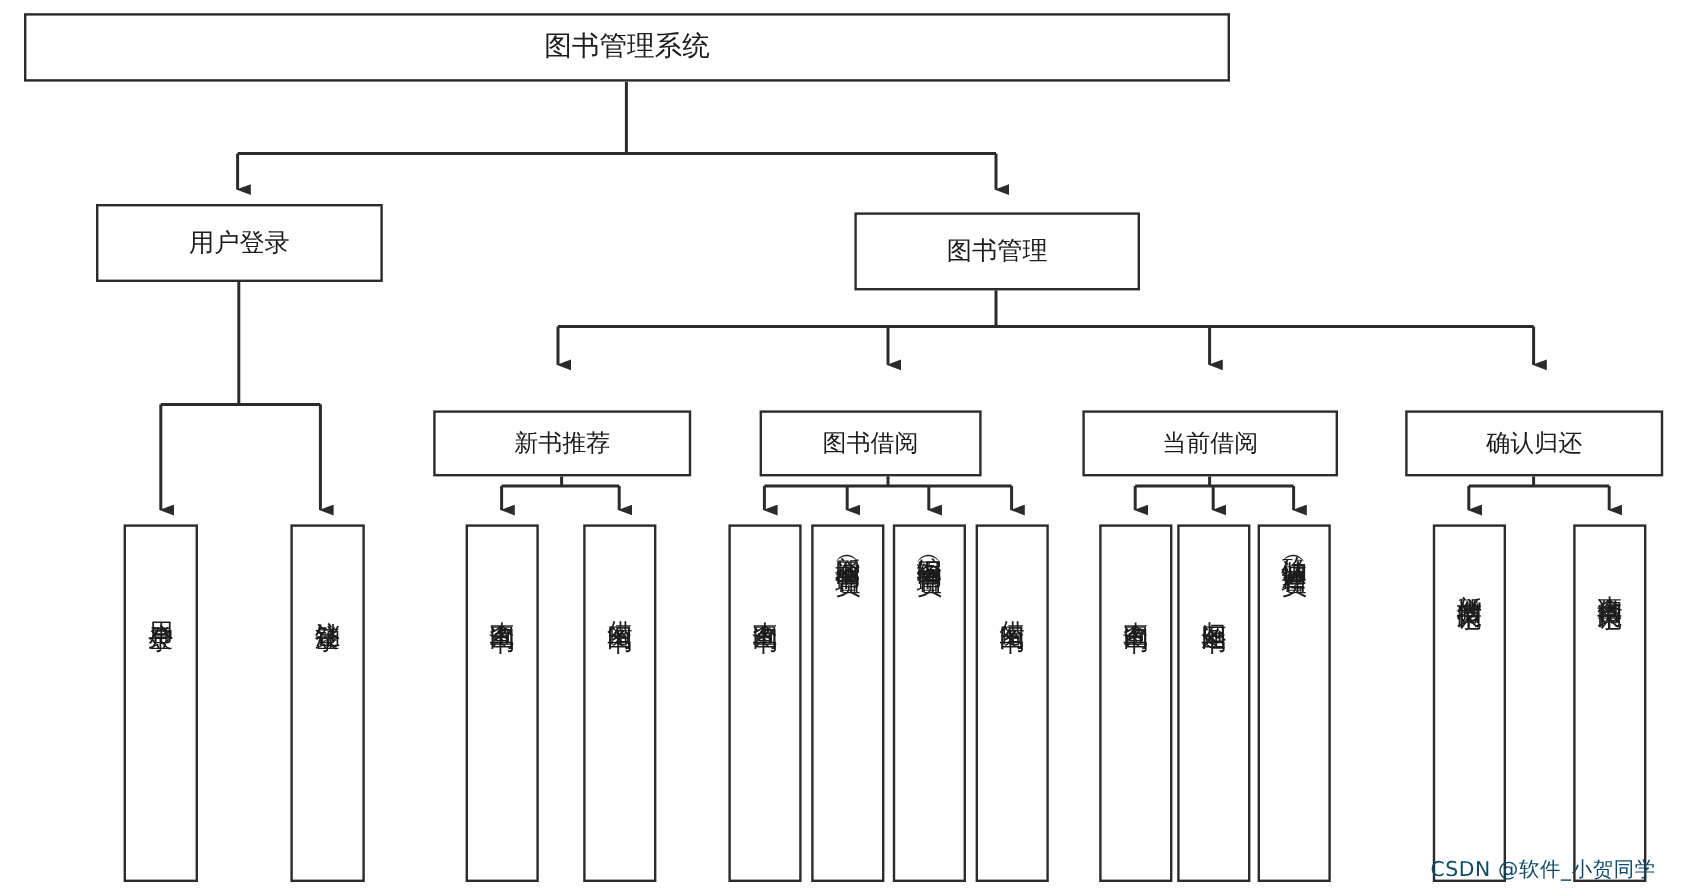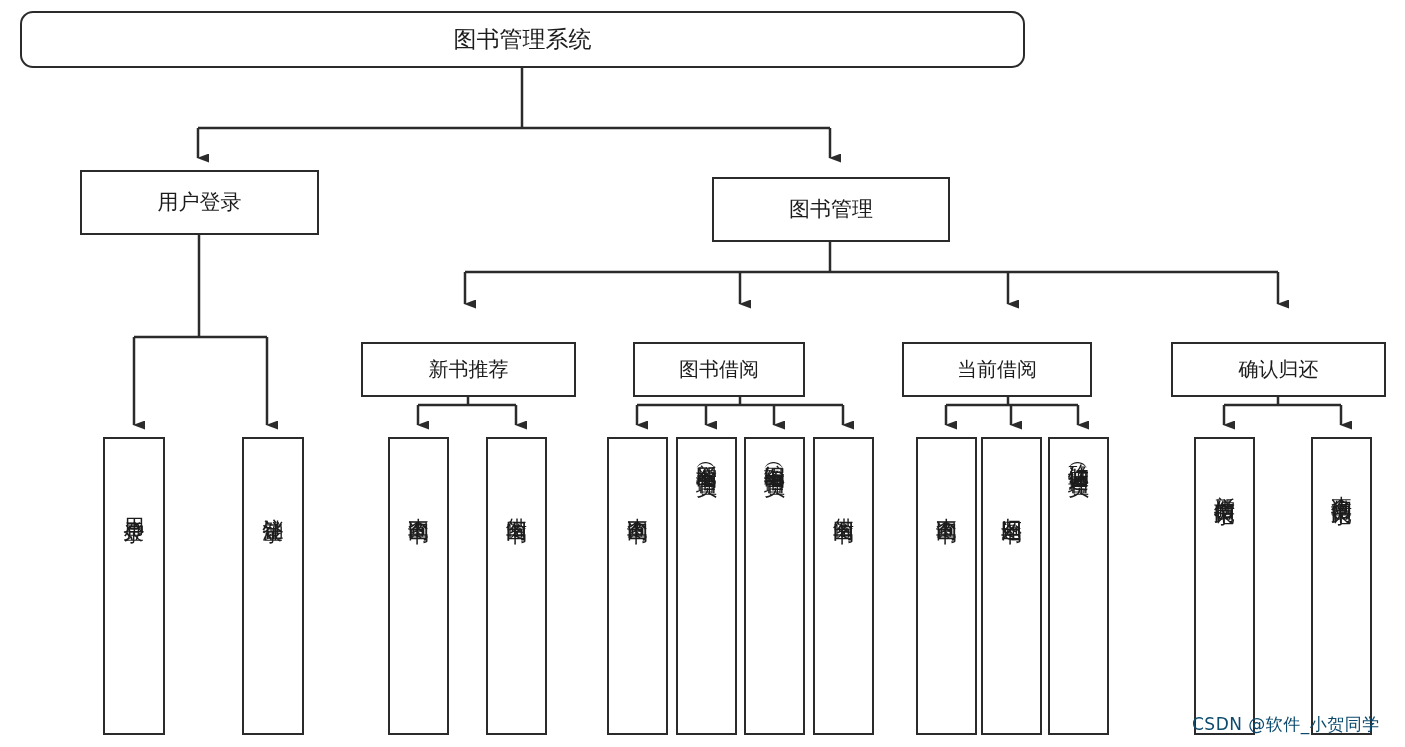--- a/index.html
+++ b/index.html
@@ -115,38 +115,38 @@
       <path d="M1011,405 L1011,425" marker-end="url(#ar)"></path>
       <path d="M1078,405 L1078,425" marker-end="url(#ar)"></path>
 
       <path d="M1278,373 L1278,405"></path>
       <path d="M1224,405 L1341,405"></path>
       <path d="M1224,405 L1224,425" marker-end="url(#ar)"></path>
       <path d="M1341,405 L1341,425" marker-end="url(#ar)"></path>
     </g>
   </svg>
 
-  <div class="node lvl-root" style="left:20px; top:11px; width:1005px; height:57px;border-radius:13px;">
+  <div class="node lvl-root" style="left:20px; top:11px; width:1005px; height:57px;">
     <span class="lbl">图书管理系统</span>
   </div>
 
   <div class="node lvl-1" style="left:80px; top:170px; width:239px; height:65px;">
     <span class="lbl">用户登录</span>
   </div>
   <div class="node lvl-1" style="left:712px; top:177px; width:238px; height:65px;">
     <span class="lbl">图书管理</span>
   </div>
 
   <div class="node lvl-2" style="left:361px; top:318px; width:215px; height:55px;">
     <span class="lbl">新书推荐</span>
   </div>
-  <div class="node lvl-2" style="left:633px; top:318px; width:172px; height:55px;">
+  <div class="node lvl-2" style="left:633px; top:318px; width:185px; height:55px;">
     <span class="lbl">图书借阅</span>
   </div>
-  <div class="node lvl-2" style="left:902px; top:318px; width:190px; height:55px;">
+  <div class="node lvl-2" style="left:902px; top:318px; width:213px; height:55px;">
     <span class="lbl">当前借阅</span>
   </div>
   <div class="node lvl-2" style="left:1171px; top:318px; width:215px; height:55px;">
     <span class="lbl">确认归还</span>
   </div>
 
   <div class="node leaf mid" style="left:103px; top:437px; width:62px; height:298px;">
     <span class="lbl">用户登录</span>
   </div>
   <div class="node leaf mid" style="left:242px; top:437px; width:62px; height:298px;">

